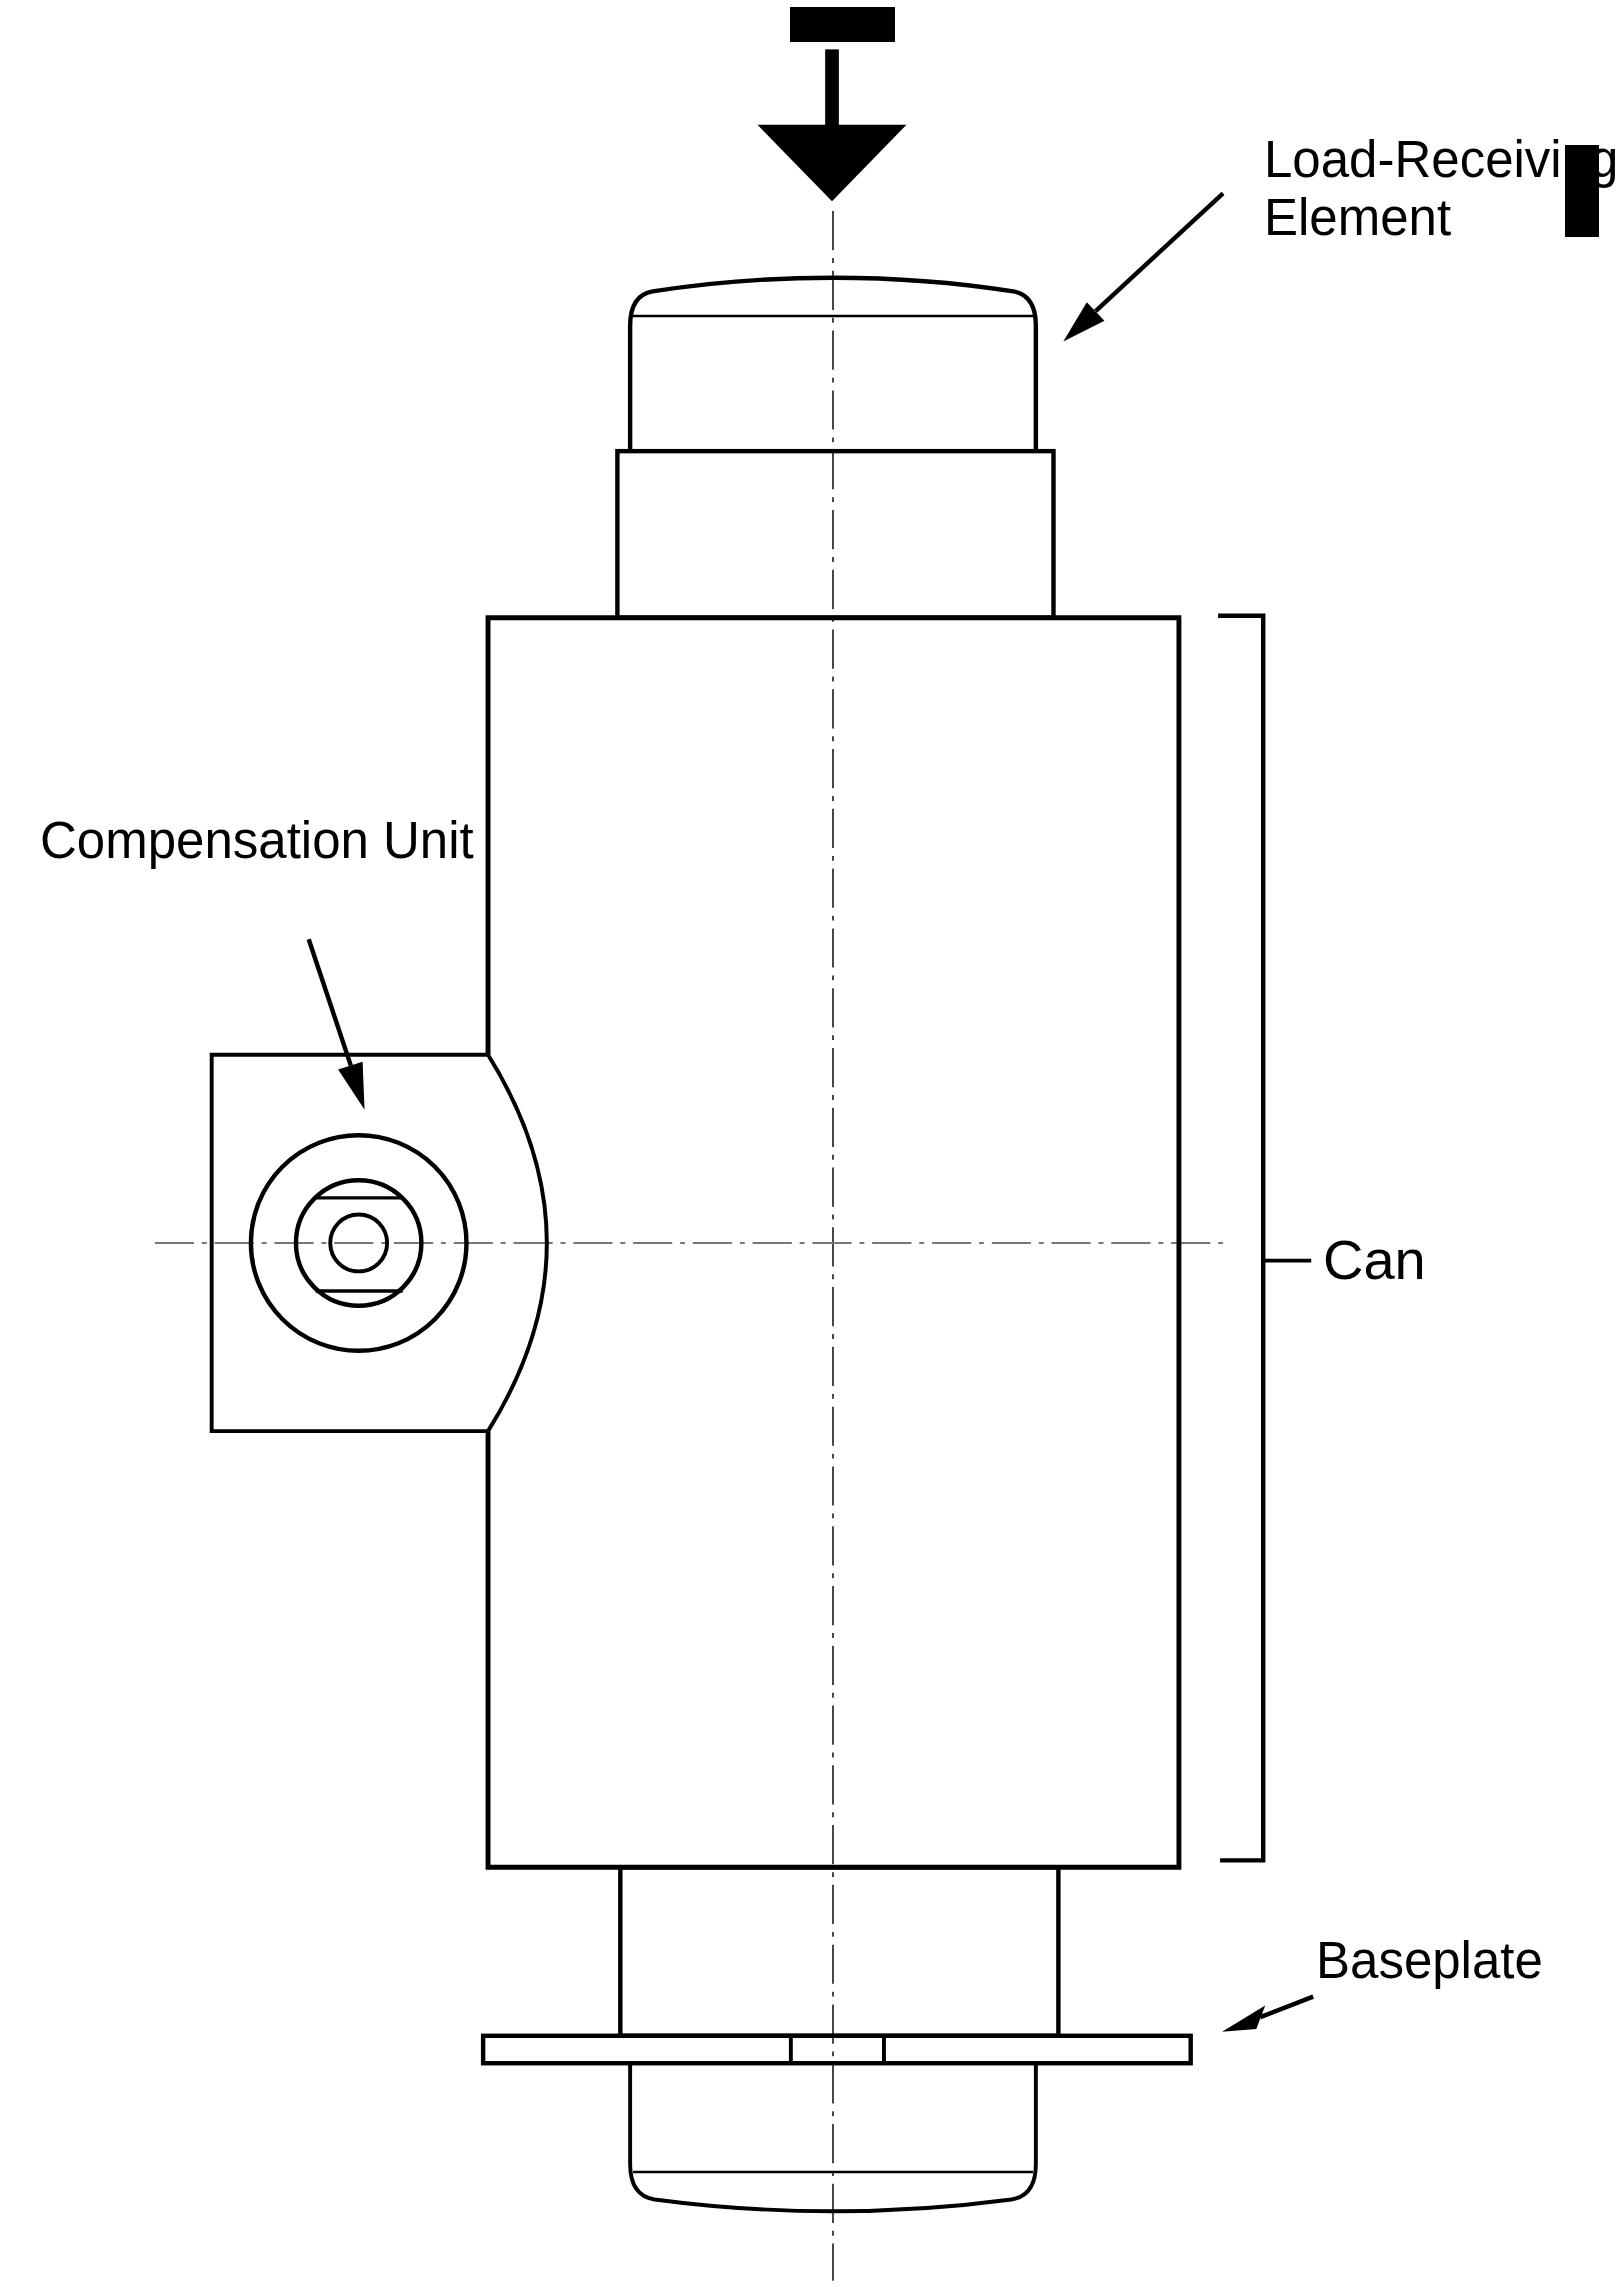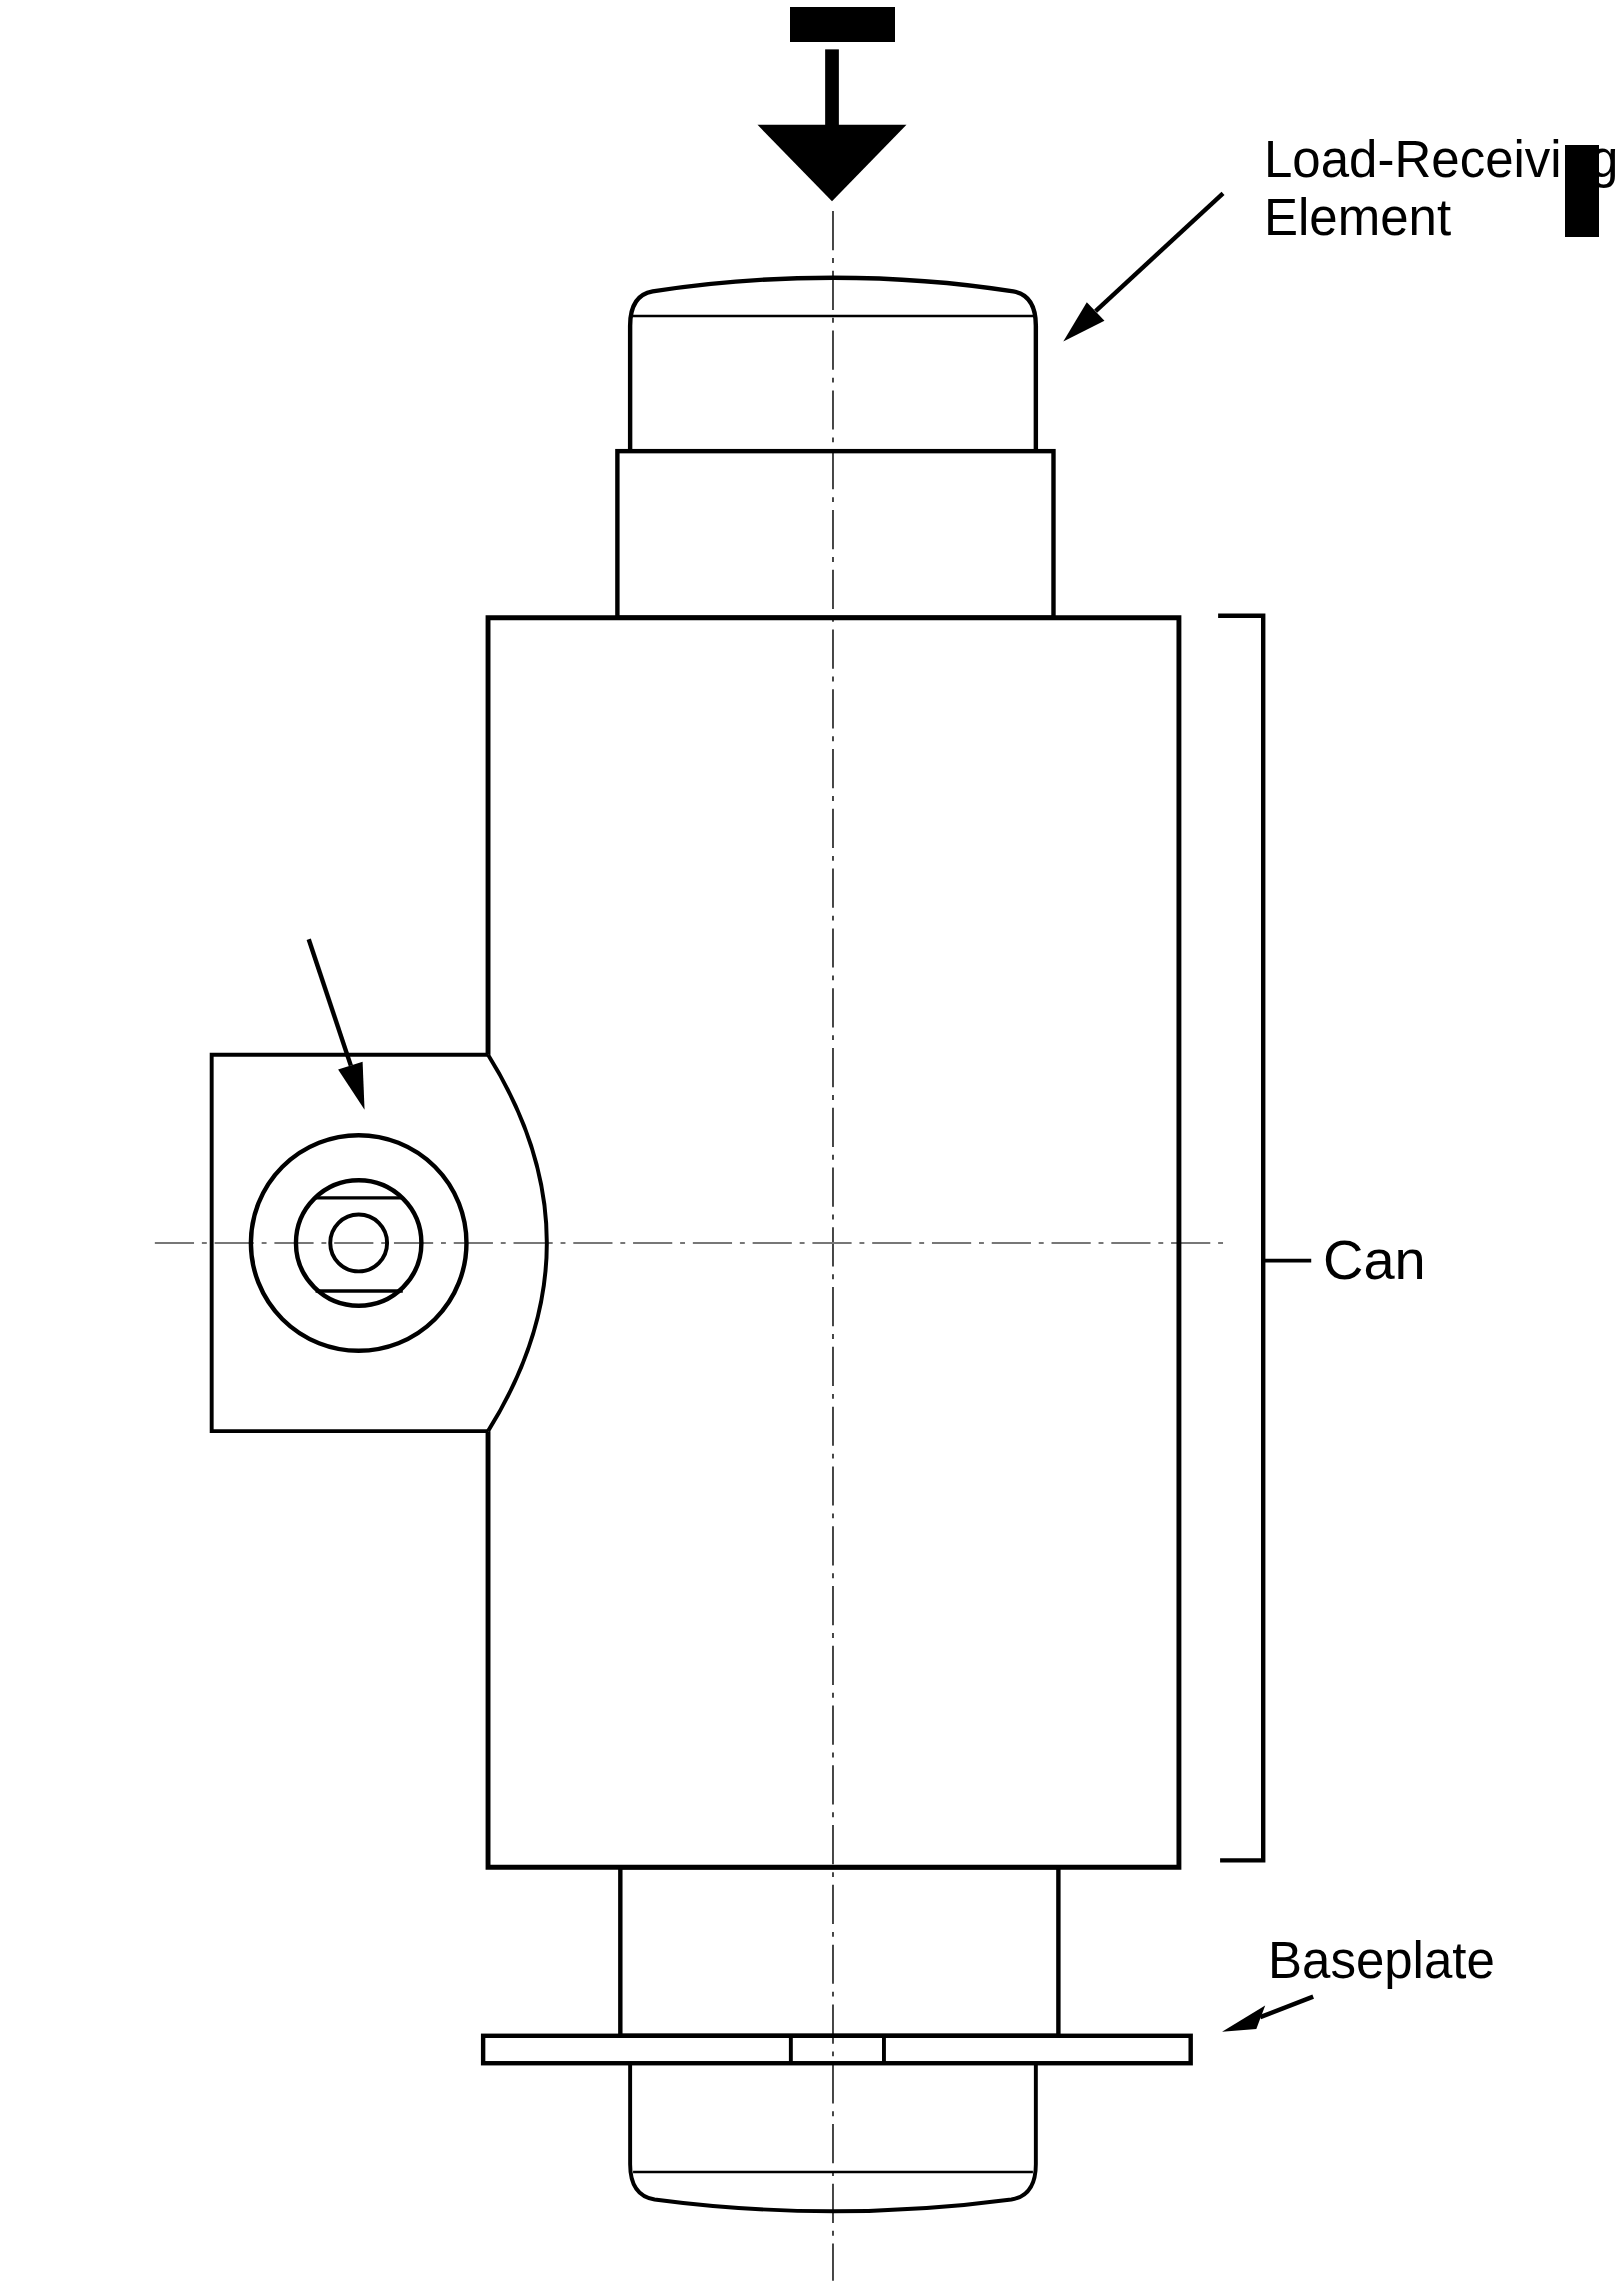--- a/index.html
+++ b/index.html
@@ -17,21 +17,21 @@
     color:#000;
     font-family:"Liberation Sans", sans-serif;
     white-space:nowrap;
     line-height:61px;
     font-size:51px;
   }
   .label div{white-space:nowrap;}
   #lbl-lre{left:1264px;top:131px;line-height:58px;}
   #lbl-ecu{left:40px;top:810px;}
   #lbl-can{left:1323px;top:1229px;font-size:56px;}
-  #lbl-baseplate{left:1268px;top:1930px;}
+  #lbl-baseplate{left:1316px;top:1930px;}
   .redaction{
     position:absolute;
     background:#000;
   }
   #redact-top{left:790px;top:6.9px;width:105px;height:35px;}
   #redact-right{left:1565px;top:145px;width:34px;height:92px;}
 </style>
 </head>
 <body>
 
@@ -81,20 +81,21 @@
     <line x1="1340" y1="2037" x2="1286" y2="2058" stroke="#000" stroke-width="4.5"></line>
     <polygon points="1247,2073 1282,2070 1291,2046" fill="#000"></polygon>
   </svg>
 
   <div class="label" id="lbl-lre">
     <div>Load-Receiving</div>
     <div>Element</div>
   </div>
 
   <div class="label" id="lbl-ecu">
+    <div>Compensation Unit</div>
   </div>
 
   <div class="label" id="lbl-can">Can</div>
 
   <div class="label" id="lbl-baseplate">Baseplate</div>
 
   <div class="redaction" id="redact-top"></div>
   <div class="redaction" id="redact-right"></div>
 
 </div>

